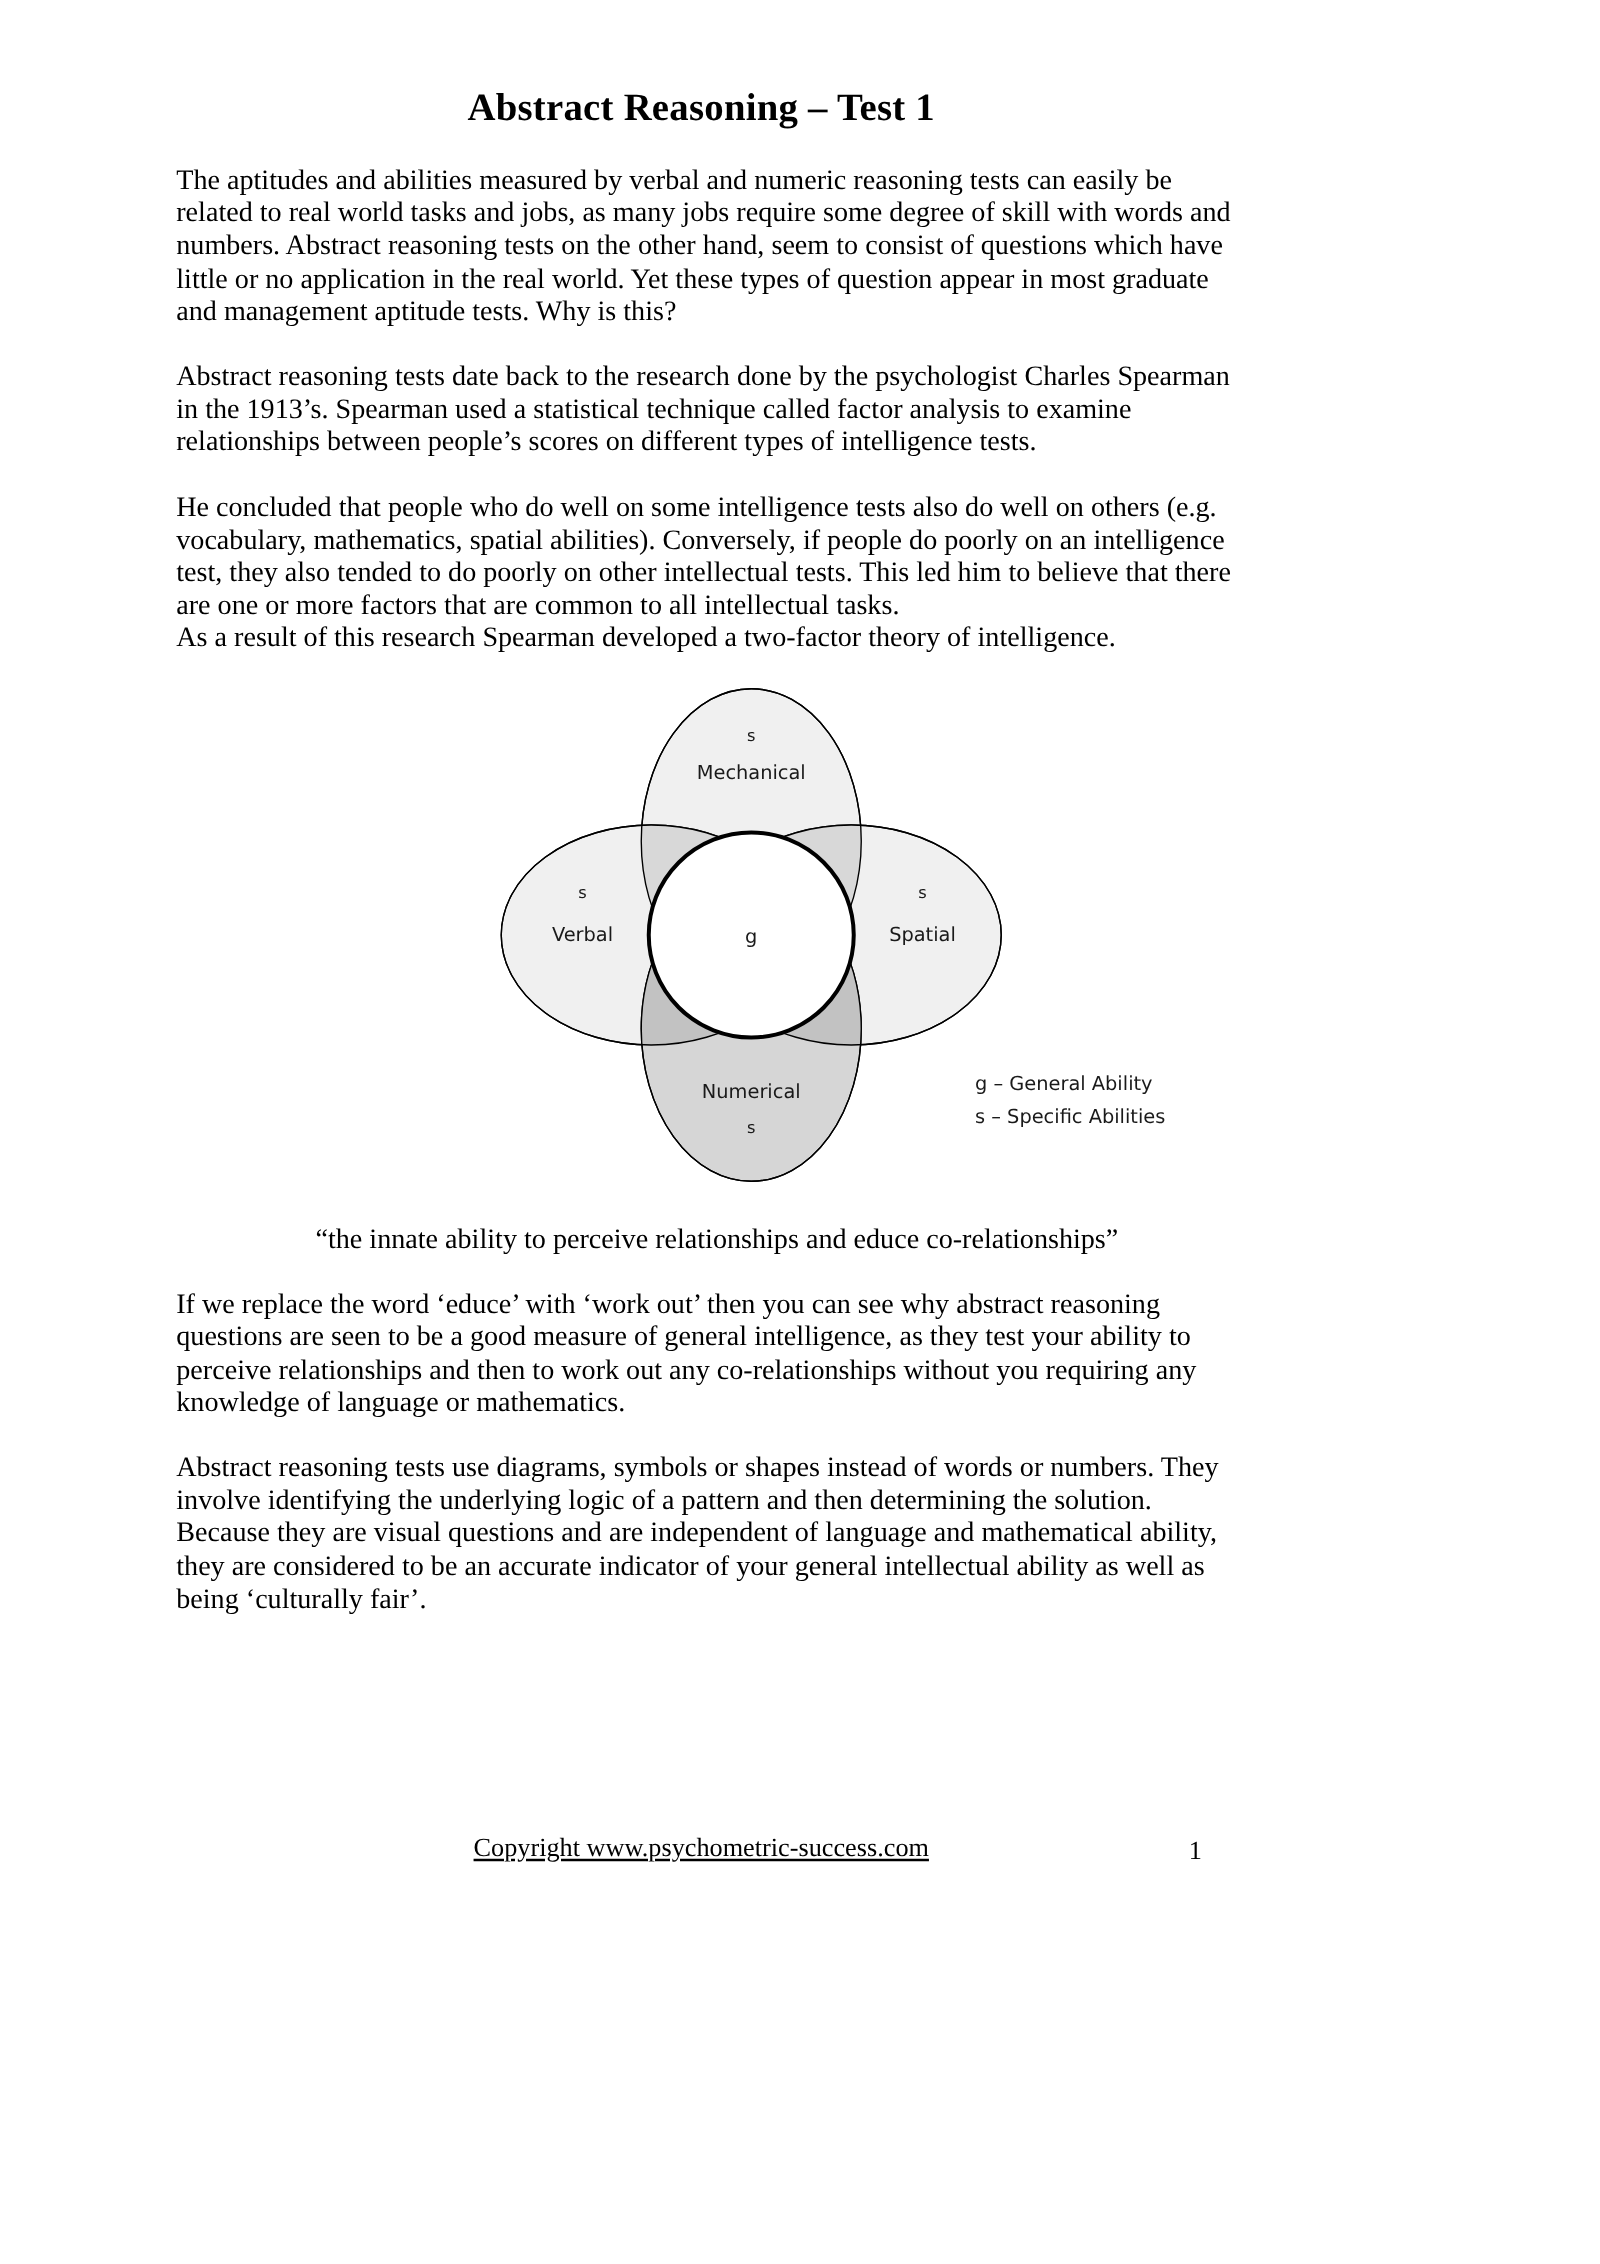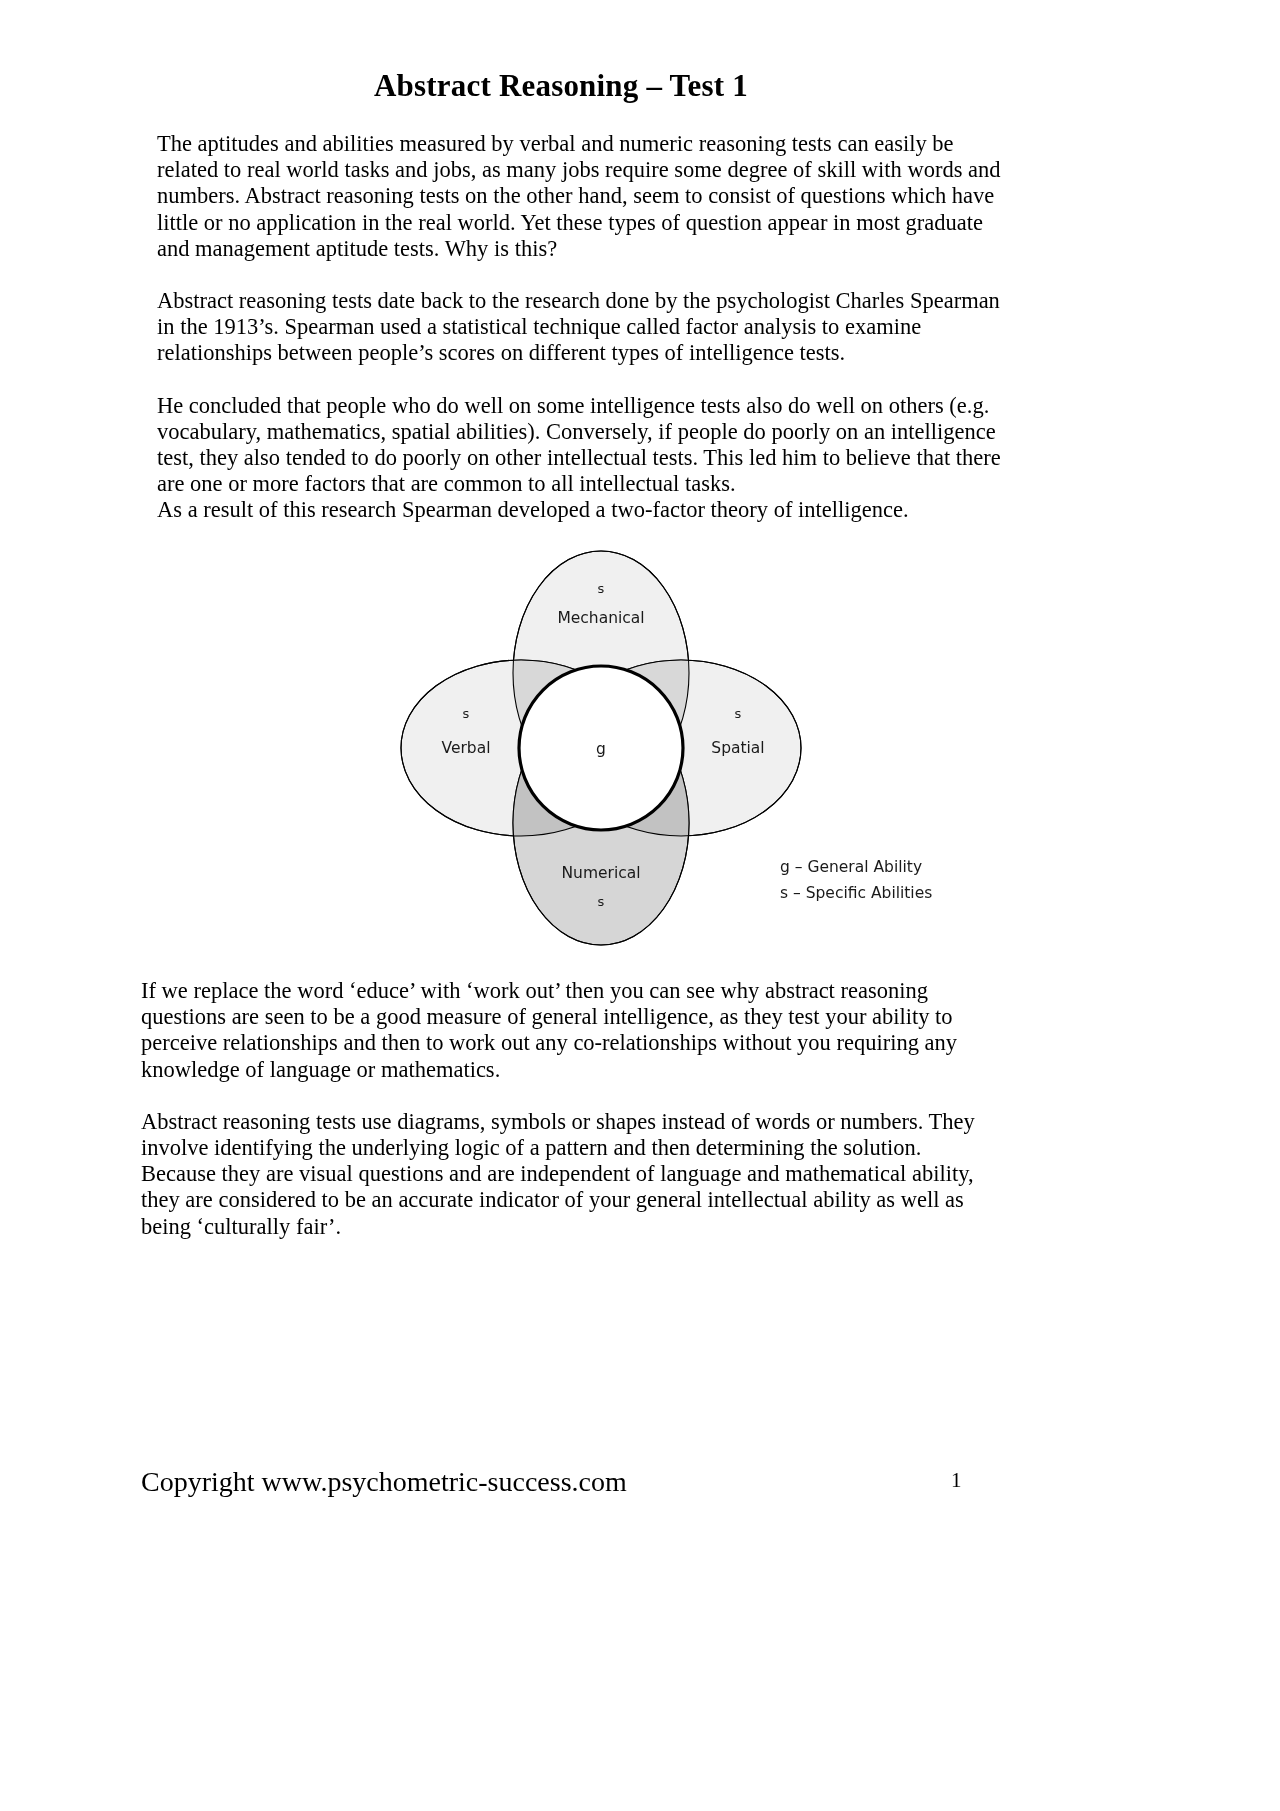--- a/index.html
+++ b/index.html
@@ -48,21 +48,21 @@
   p.body-par {
     font-size: 22.5px;
     line-height: 26.2px;
     margin: 0 0 26px 0;
     text-align: left;
     font-family: "Liberation Serif", "DejaVu Serif", serif;
   }
 
   .par-block {
     position: absolute;
-    left: 16px;
+    left: 0;
     top: 131px;
     width: 845px;
   }
 
   .quote-line {
     font-size: 22.5px;
     line-height: 26.2px;
     text-align: center;
     margin: 0 0 26px 0;
     padding-left: 20px;
@@ -81,22 +81,23 @@
     top: 538px;
     width: 700px;
     height: 420px;
   }
 
   .footer {
     position: absolute;
     left: 0;
     top: 1466px;
     width: 840px;
-    font-size: 28px;
-    text-align: left;
+    font-size: 21px;
+    text-align: center;
+    text-decoration: underline;
   }
   .page-number {
     position: absolute;
     left: 810px;
     top: 1468px;
     width: 40px;
     font-size: 21px;
     text-align: left;
   }
 
@@ -190,20 +191,21 @@
         <text class="venn-label-small" x="295" y="368" text-anchor="middle">s</text>
 
         <text class="venn-label" x="295" y="216" text-anchor="middle">g</text>
 
         <text class="venn-legend" x="474" y="334" text-anchor="start">g – General Ability</text>
         <text class="venn-legend" x="474" y="360" text-anchor="start">s – Specific Abilities</text>
       </svg>
     </div>
 
     <div class="lower-block">
+      <p class="quote-line">“the innate ability to perceive relationships and educe co-relationships”</p>
       <p class="body-par">If we replace the word ‘educe’ with ‘work out’ then you can see why abstract reasoning questions are seen to be a good measure of general intelligence, as they test your ability to perceive relationships and then to work out any co-relationships without you requiring any knowledge of language or mathematics.</p>
       <p class="body-par">Abstract reasoning tests use diagrams, symbols or shapes instead of words or numbers. They involve identifying the underlying logic of a pattern and then determining the solution. Because they are visual questions and are independent of language and mathematical ability, they are considered to be an accurate indicator of your general intellectual ability as well as being ‘culturally fair’.</p>
     </div>
 
     <div class="footer">Copyright www.psychometric-success.com</div>
     <div class="page-number">1</div>
 
   </div>
 </div>
 

